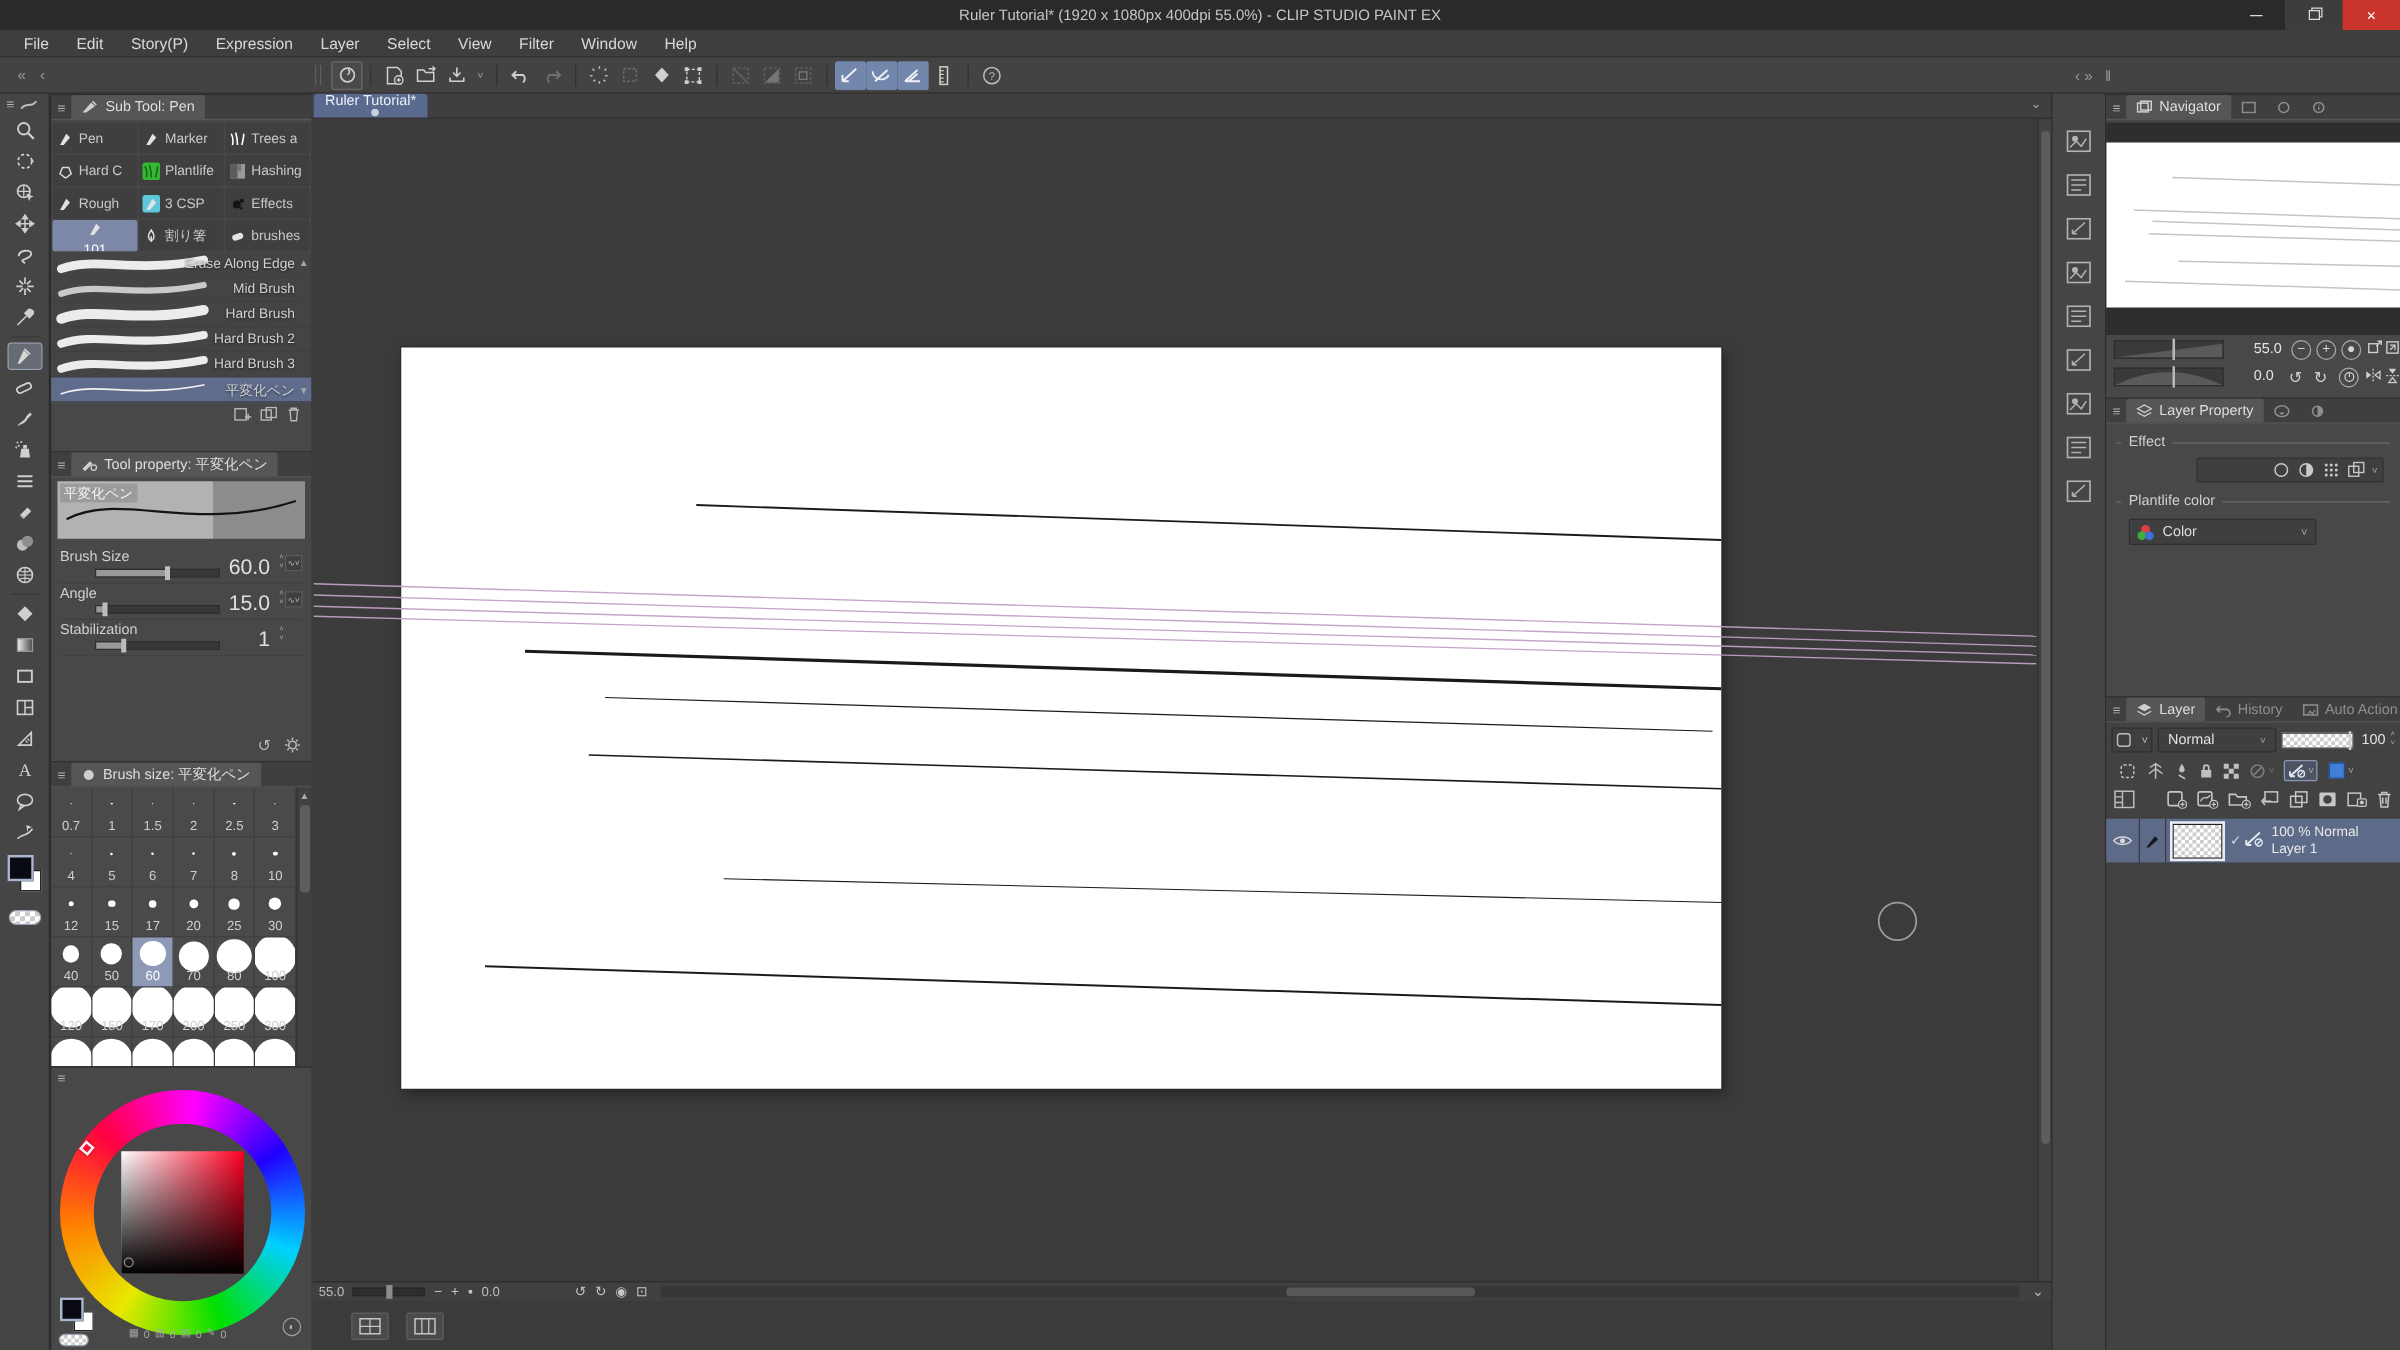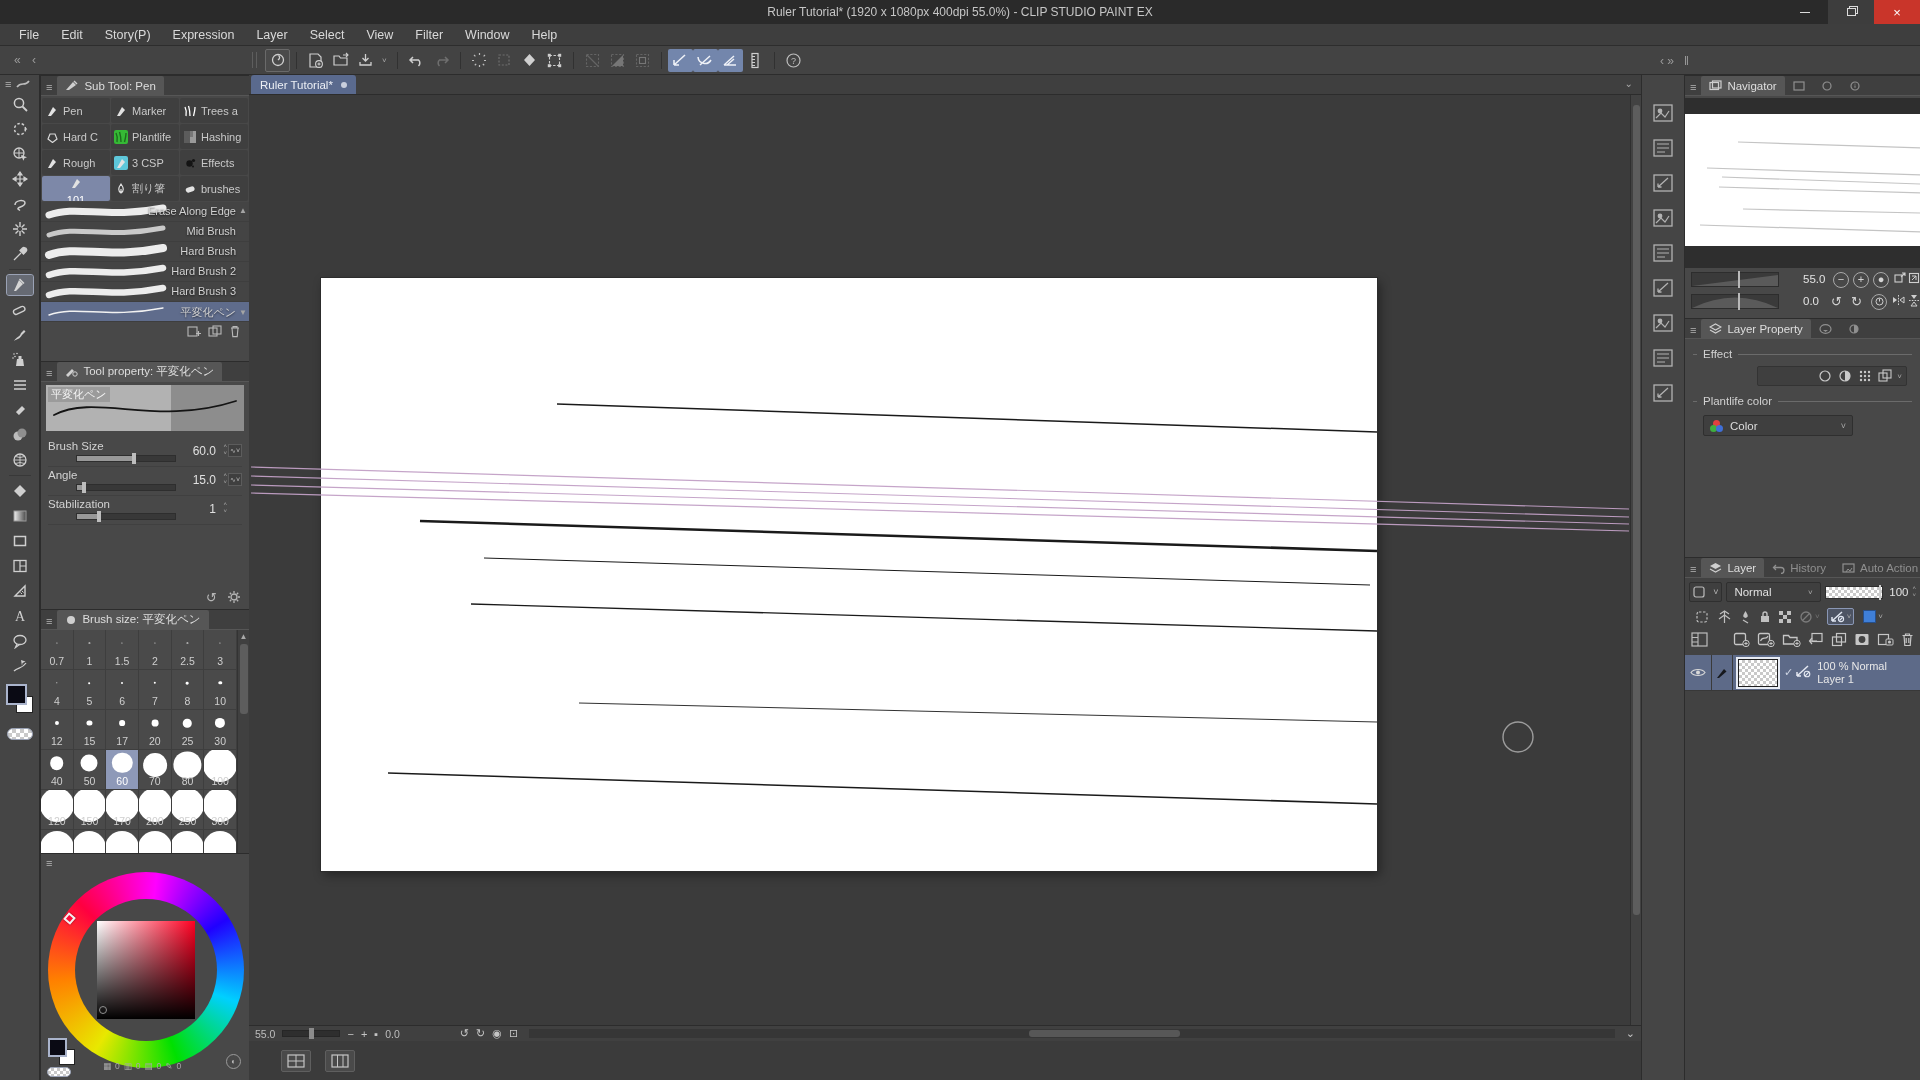--- a/index.html
+++ b/index.html
@@ -27,21 +27,21 @@
   .cmd-handle { width:5px; height:16px; border-left:1px solid #5e5e5e; border-right:1px solid #5e5e5e; margin:0 8px 0 212px; }
   .cmdbtn { width:25px; height:23px; display:flex; align-items:center; justify-content:center; border-radius:2px; }
   .cmdbtn svg { display:block; }
   .cmdbtn.framed { border:1px solid #6a6a6a; background:#4a4a4a; }
   .cmdbtn.snap-on { background:#7386ac; }
   .cmdsep { width:1px; height:17px; background:#313131; margin:0 6px; }
   .cmd-right { position:absolute; right:230px; top:0; height:29px; display:flex; align-items:center; color:#9b9b9b; font-size:12px; gap:10px; }
 
   
   .docbar { position:absolute; left:249px; top:75px; width:1392px; height:20px; background:#3f3f3f; border-bottom:1px solid #2c2c2c; display:flex; align-items:flex-end; }
-  .doc-tab { margin-left:2px; height:19px; background:#5a6a8e; color:#eceff5; font-size:11.5px; display:flex; align-items:center; padding:0 9px; border-radius:3px 3px 0 0; }
+  .doc-tab { margin-left:2px; height:19px; background:#5a6a8e; color:#eceff5; font-size:11.5px; display:flex; align-items:center; padding:0 9px; border-radius:3px 3px 0 0;flex-direction:column; }
   .doc-tab .dot { width:6px; height:6px; border-radius:50%; background:#c9cfdd; margin-left:8px; }
   .docbar .menu-caret { position:absolute; right:8px; top:3px; color:#aaa; font-size:10px; }
 
   
   .workspace { position:absolute; left:249px; top:95px; width:1392px; height:930px; background:#3b3b3b; overflow:hidden; }
   .canvas-sheet { position:absolute; left:72px; top:183px; width:1056px; height:593px; background:#fff; box-shadow:0 0 0 1px #2c2c2c, 3px 4px 10px rgba(0,0,0,.4); }
   .workspace svg.overlay { position:absolute; left:0; top:0; }
   .vscroll { position:absolute; right:0; top:0; width:11px; height:930px; background:#424242; border-left:1px solid #2f2f2f; }
   .vscroll .thumb { position:absolute; left:2px; top:10px; width:7px; height:810px; background:#5d5d5d; border-radius:3px; }
 
@@ -98,21 +98,21 @@
   
   #toolprop { left:40px; top:361px; width:209px; height:248px; }
   .tp-preview { position:relative; margin:3px 5px; height:46px; background:linear-gradient(to right,#b2b2b2 0 63%,#8d8d8d 63%); overflow:hidden; }
   .tp-chip { position:absolute; left:2px; top:2px; background:#9b9b9b; color:#f4f4f4; font-size:11px; padding:0 3px; }
   .tp-rows { padding:4px 7px 0 7px; }
   .tp-row { position:relative; height:29px; border-bottom:1px solid #404040; padding-top:2px; }
   .tp-label { font-size:11.5px; color:#d2d2d2; }
   .tp-track { position:absolute; left:28px; top:17px; width:100px; height:7px; background:#383838; border:1px solid #2e2e2e; }
   .tp-fill { height:100%; background:#989898; position:relative; }
   .tp-fill::after { content:""; position:absolute; right:-2px; top:-3px; width:4px; height:11px; background:#bdbdbd; }
-  .tp-val { position:absolute; right:26px; top:6px; font-size:12px; color:#e0e0e0; }
+  .tp-val { position:absolute; right:26px; top:6px; font-size:17px; color:#e0e0e0; }
   .tp-spin { position:absolute; right:15px; top:5px; display:flex; flex-direction:column; color:#aaa; font-size:6px; line-height:7px; }
   .tp-dyn { position:absolute; right:0; top:6px; width:14px; height:13px; border:1px solid #5c5c5c; background:#3f3f3f; color:#bbb; font-size:7px; display:flex; align-items:center; justify-content:center; }
   .tp-foot { position:absolute; right:8px; bottom:4px; display:flex; gap:10px; color:#b5b5b5; font-size:13px; }
 
   
   #brushsize { left:40px; top:609px; width:209px; height:244px; overflow:hidden; }
   .bs-grid { position:absolute; left:0; top:20px; right:12px; display:grid; grid-template-columns:repeat(6,1fr); }
   .bs-cell { height:40px; background:#4a4a4a; border-right:1px solid #3e3e3e; border-bottom:1px solid #3e3e3e; position:relative; overflow:hidden; }
   .bs-cell .dot { position:absolute; left:50%; top:13px; transform:translate(-50%,-50%); background:#fff; border-radius:50%; }
   .bs-cell .num { position:absolute; left:0; right:0; bottom:2px; text-align:center; font-size:10.5px; color:#cfcfcf; }

